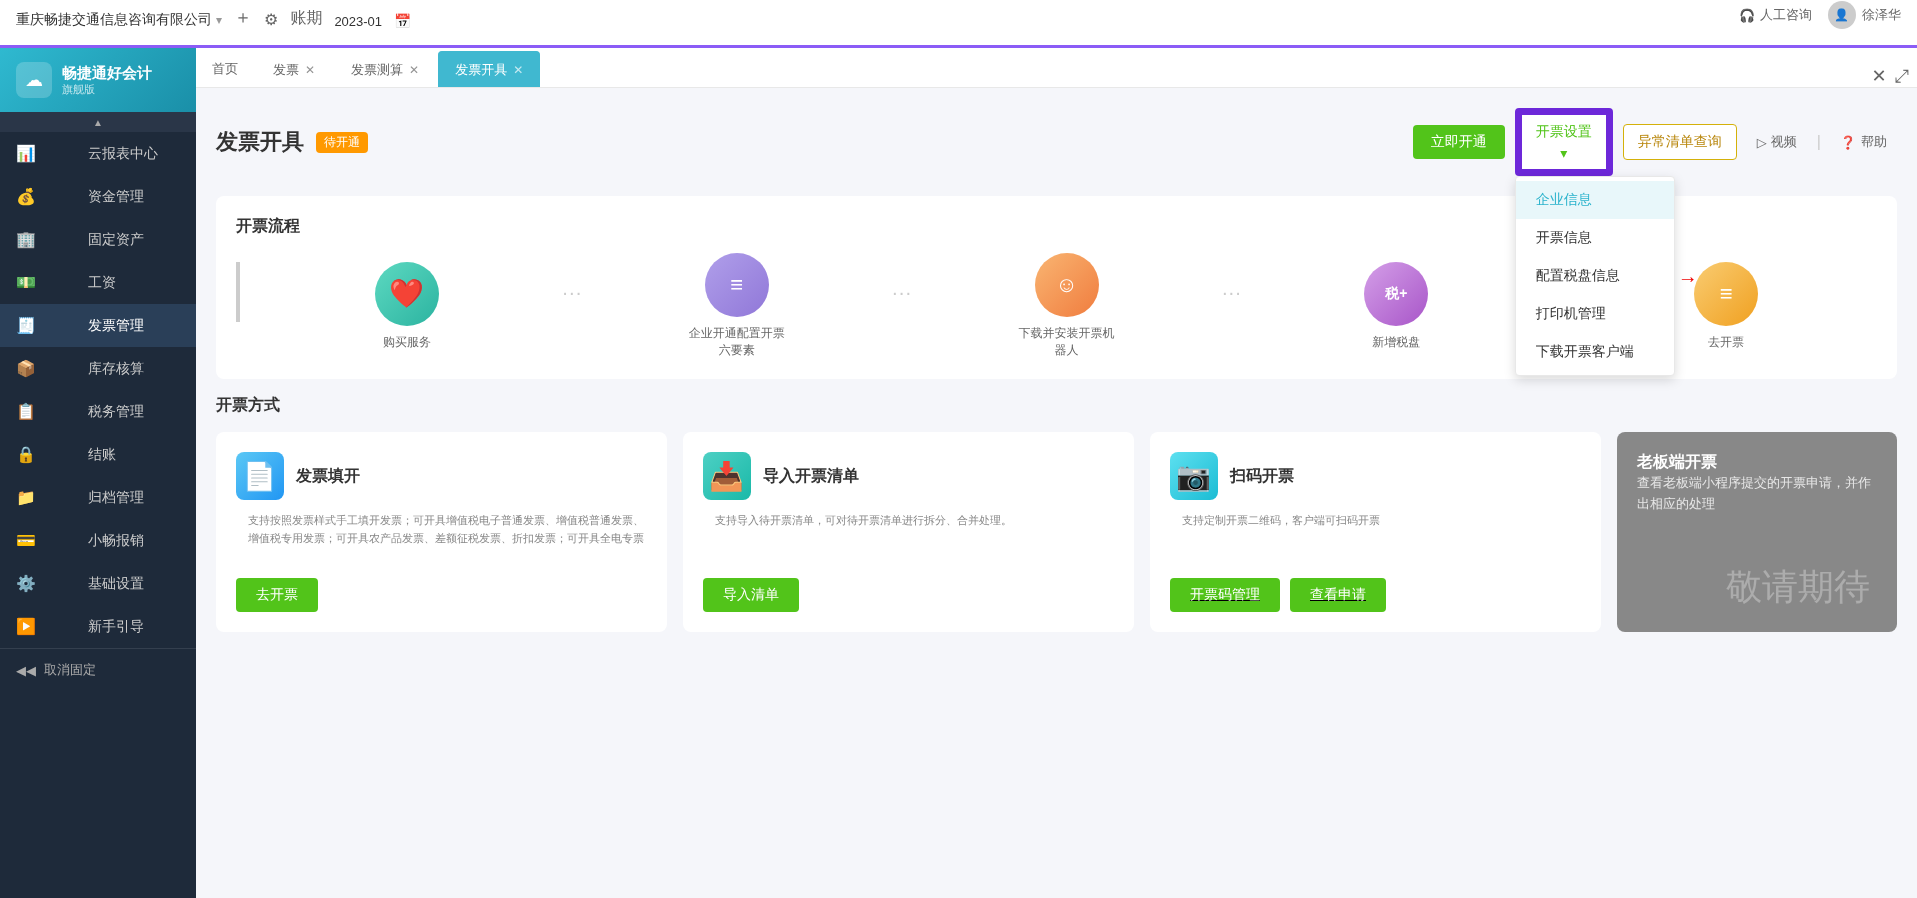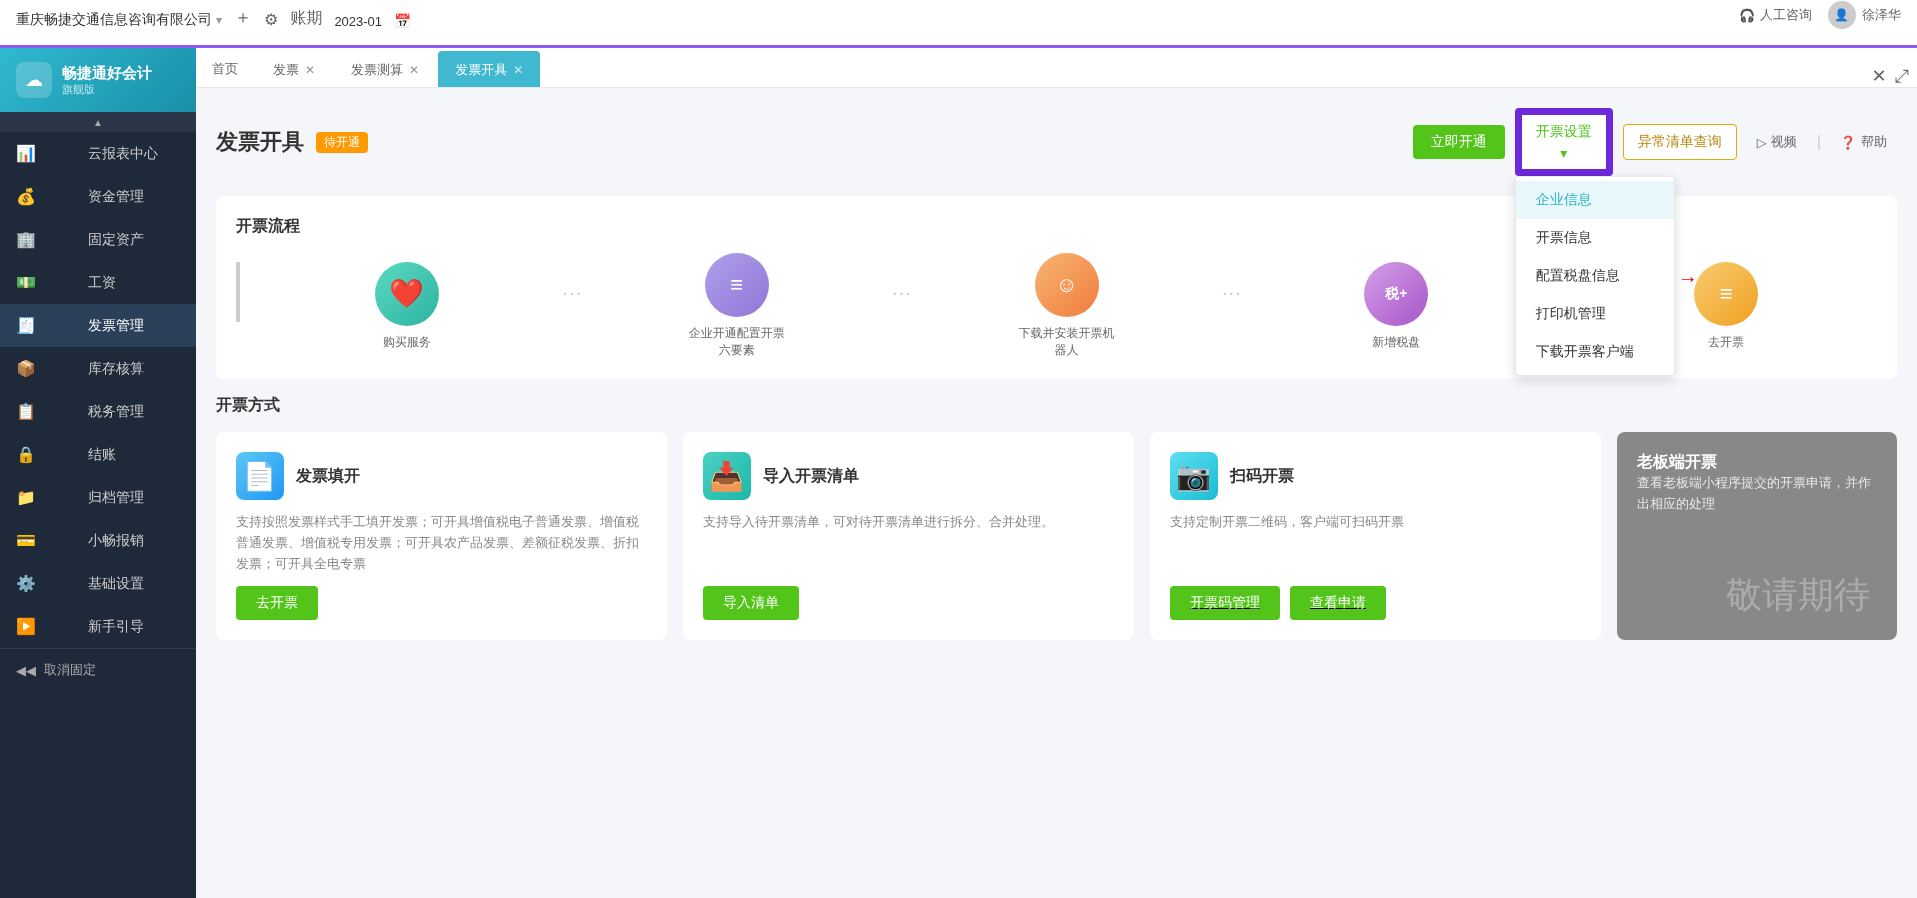--- a/index.html
+++ b/index.html
@@ -272,21 +272,21 @@
     .method-icon-box {
       width: 48px; height: 48px;
       border-radius: 8px;
       display: flex; align-items: center; justify-content: center;
       font-size: 24px;
     }
     .icon-blue { background: linear-gradient(135deg, #5bc8f5, #2196f3); }
     .icon-teal { background: linear-gradient(135deg, #4dd0c4, #1ab9a8); }
     .icon-cyan { background: linear-gradient(135deg, #5de0f0, #1bbcd4); }
     .method-card-title { font-size: 16px; font-weight: bold; color: #333; }
-    .method-card-desc { font-size: 13px; color: #888; line-height: 1.6; flex: 1; }
+    .method-card-desc { font-size: 11px; color: #888; line-height: 1.6; flex: 1; margin-left: 12px; }
     .btn-green-small {
       background: #52c41a;
       color: #fff;
       border: none;
       padding: 8px 20px;
       border-radius: 4px;
       font-size: 14px;
       cursor: pointer;
       margin-top: 12px;
       align-self: flex-start;

